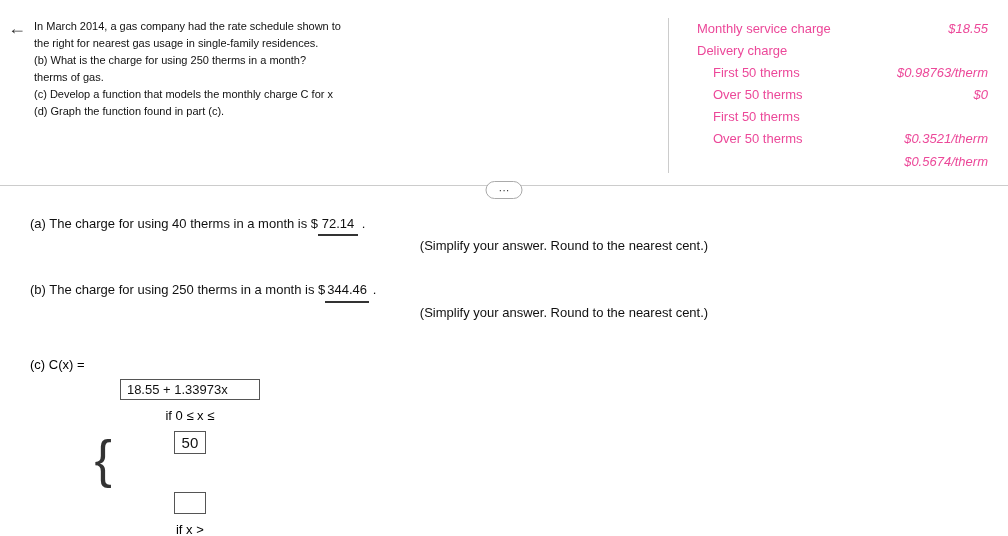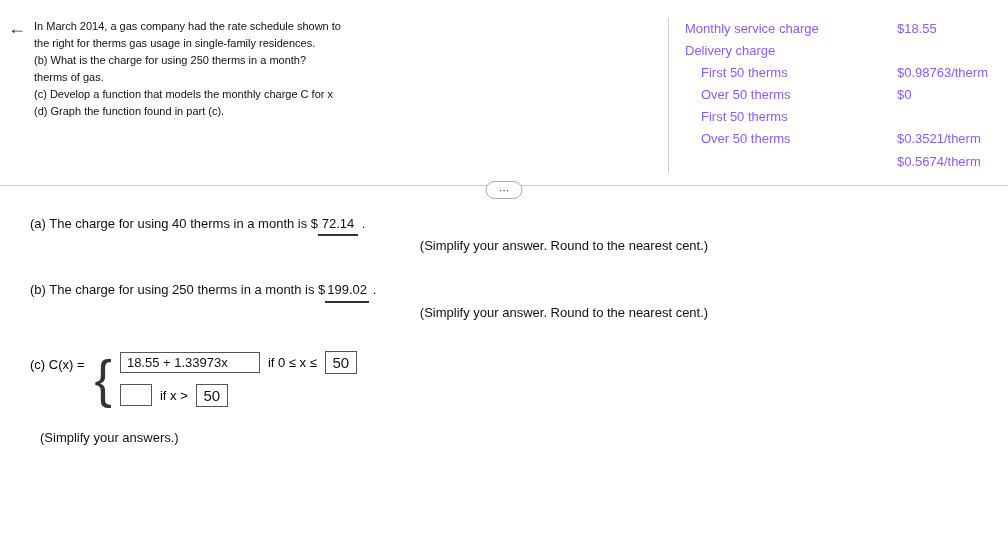--- a/index.html
+++ b/index.html
@@ -41,39 +41,40 @@
     }
     .problem-text {
       flex: 1;
       padding-left: 24px;
       line-height: 1.55;
       color: #111;
       font-size: 11px;
     }
     .rate-table {
       width: 320px;
-      padding-left: 16px;
+      padding-left: 28px;
       border-left: 1px solid #ccc;
       margin-left: 12px;
       font-size: 13px;
-      color: #8b5cf6;
+      color: #ec4899;
     }
     .rate-table-inner {
       display: flex;
       flex-direction: row;
       gap: 8px;
     }
     .rate-labels {
       flex: 1;
       line-height: 1.7;
     }
     .rate-values {
-      text-align: left;
+      text-align: right;
       line-height: 1.7;
       white-space: nowrap;
+      font-style: italic;
     }
     .rate-labels .indent {
       padding-left: 16px;
     }
     .expand-btn {
       position: absolute;
       left: 50%;
       transform: translateX(-50%);
       bottom: -14px;
       background: #fff;
@@ -133,24 +134,25 @@
       display: flex;
       align-items: center;
     }
     .piecewise-rows {
       display: flex;
       flex-direction: column;
       gap: 10px;
     }
     .piecewise-row {
       display: flex;
-      flex-direction: row;
+      flex-direction: column;
       align-items: center;
       gap: 8px;
       font-size: 13px;
+      margin-top: 28px;
     }
     .formula-box {
       border: 1px solid #555;
       padding: 2px 6px;
       background: #fff;
       font-size: 13px;
       color: #111;
       min-width: 140px;
       display: inline-block;
     }
@@ -186,21 +188,21 @@
 <body>
 
 <div class="page-container">
 
   <div class="top-section">
 
     <div class="back-arrow">←</div>
 
     <div class="problem-text">
       <div>In March 2014, a gas company had the rate schedule shown to</div>
-      <div>the right for therms gas usage in single-family residences.</div>
+      <div>the right for nearest gas usage in single-family residences.</div>
       <div>(b) What is the charge for using 250 therms in a month?</div>
       <div>therms of gas.</div>
       <div>(c) Develop a function that models the monthly charge C for x</div>
       <div>(d) Graph the function found in part (c).</div>
     </div>
 
     <div class="rate-table">
       <div class="rate-table-inner">
         <div class="rate-labels">
           <div>Monthly service charge</div>
@@ -229,21 +231,21 @@
 
     <div>
       <div class="answer-line">
         <span>(a) The charge for using 40 therms in a month is $</span><span class="answer-value">72.14</span><span> .</span>
       </div>
       <div class="answer-line simplify" style="text-align:center; padding-left: 120px;">(Simplify your answer. Round to the nearest cent.)</div>
     </div>
 
     <div>
       <div class="answer-line">
-        <span>(b) The charge for using 250 therms in a month is $</span><span class="answer-value">199.02</span><span> .</span>
+        <span>(b) The charge for using 250 therms in a month is $</span><span class="answer-value">344.46</span><span> .</span>
       </div>
       <div class="answer-line simplify" style="text-align:center; padding-left: 120px;">(Simplify your answer. Round to the nearest cent.)</div>
     </div>
 
     <div class="part-c">
       <div class="part-c-label">(c) C(x) =</div>
       <div class="brace-container">
         <div class="brace">{</div>
         <div class="piecewise-rows">
 

